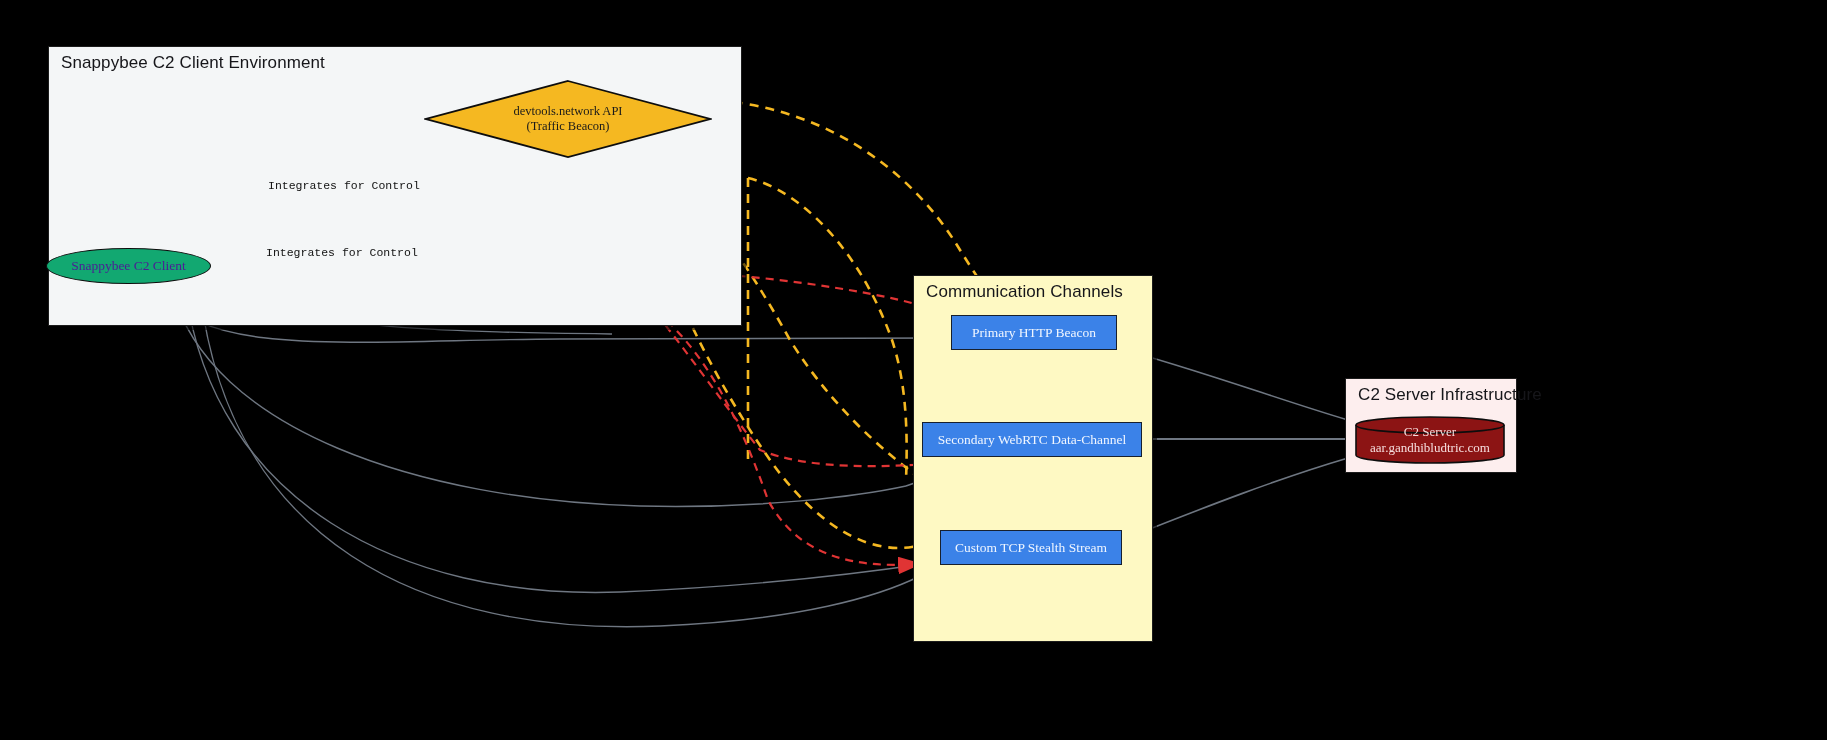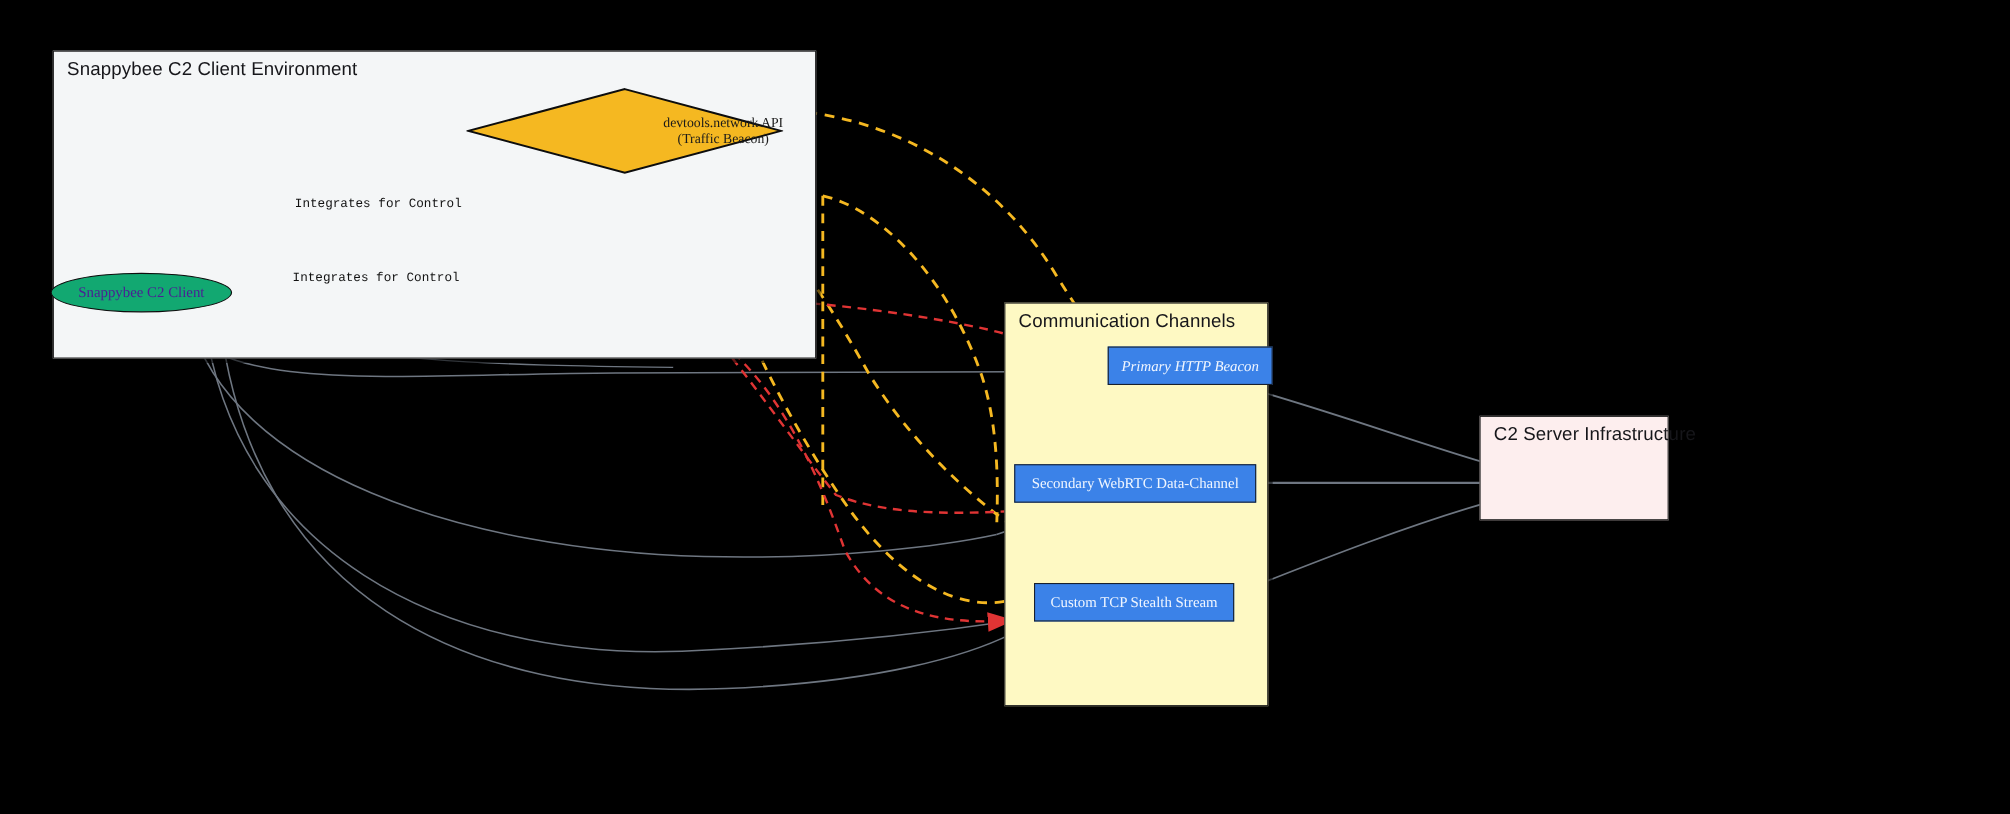--- a/index.html
+++ b/index.html
@@ -123,46 +123,58 @@
   </div>
 
   <div class="node ellipse" id="node-client" style="left:46px;top:248px;width:165px;height:36px;background:#12a871;color:#4c1d95;font-size:13.5px;">
     <span>Snappybee C2 Client</span>
   </div>
 
   <div class="diamond-wrap" id="node-devtools" style="left:424px;top:79px;width:288px;height:80px;">
     <svg width="288" height="80" viewBox="0 0 288 80">
       <polygon points="144,2 286,40 144,78 2,40" fill="#f5b821" stroke="#0d0d0d" stroke-width="1.8"></polygon>
     </svg>
-    <div class="diamond-label" style="color:#1a1a1a;font-size:12.5px;justify-content:flex-end;">
+    <div class="diamond-label" style="color:#1a1a1a;font-size:12.5px;">
       <div>
         <div>devtools.network API</div>
         <div>(Traffic Beacon)</div>
       </div>
     </div>
   </div>
 
 
   <div class="edgelabel" style="left:268px;top:179px;">Integrates for Control</div>
   <div class="edgelabel" style="left:266px;top:246px;">Integrates for Control</div>
 
   <div class="cluster" id="cluster-channels">
     <div class="ctitle">Communication Channels</div>
   </div>
 
-  <div class="node chanbox" style="left:1007px;top:315px;width:150px;height:35px;font-style:italic;">
+  <div class="node chanbox" style="left:951px;top:315px;width:166px;height:35px;">
     <span>Primary HTTP Beacon</span>
   </div>
 
   <div class="node chanbox" style="left:922px;top:422px;width:220px;height:35px;text-align:center;">
     <span>Secondary WebRTC Data-Channel</span>
   </div>
 
   <div class="node chanbox" style="left:940px;top:530px;width:182px;height:35px;">
     <span>Custom TCP Stealth Stream</span>
   </div>
 
   <div class="cluster" id="cluster-server">
     <div class="ctitle">C2 Server Infrastructure</div>
   </div>
 
+  <div class="cyl" id="node-c2-server" style="left:1354px;top:416px;width:152px;height:48px;">
+    <svg width="152" height="48" viewBox="0 0 152 48">
+      <path d="M2,9 L2,39 A74,8 0 0 0 150,39 L150,9 A74,8 0 0 0 2,9 z" fill="#8c1414" stroke="#0d0d0d" stroke-width="1.6"></path>
+      <path d="M2,9 A74,8 0 0 0 150,9" fill="none" stroke="#0d0d0d" stroke-width="1.6"></path>
+    </svg>
+    <div class="cyl-label">
+      <div>
+        <div>C2 Server</div>
+        <div>aar.gandhibludtric.com</div>
+      </div>
+    </div>
+  </div>
 
 </div>
 
 </body></html>

